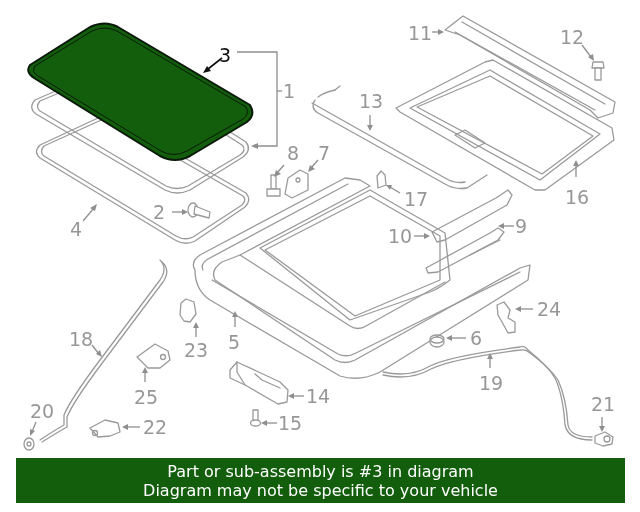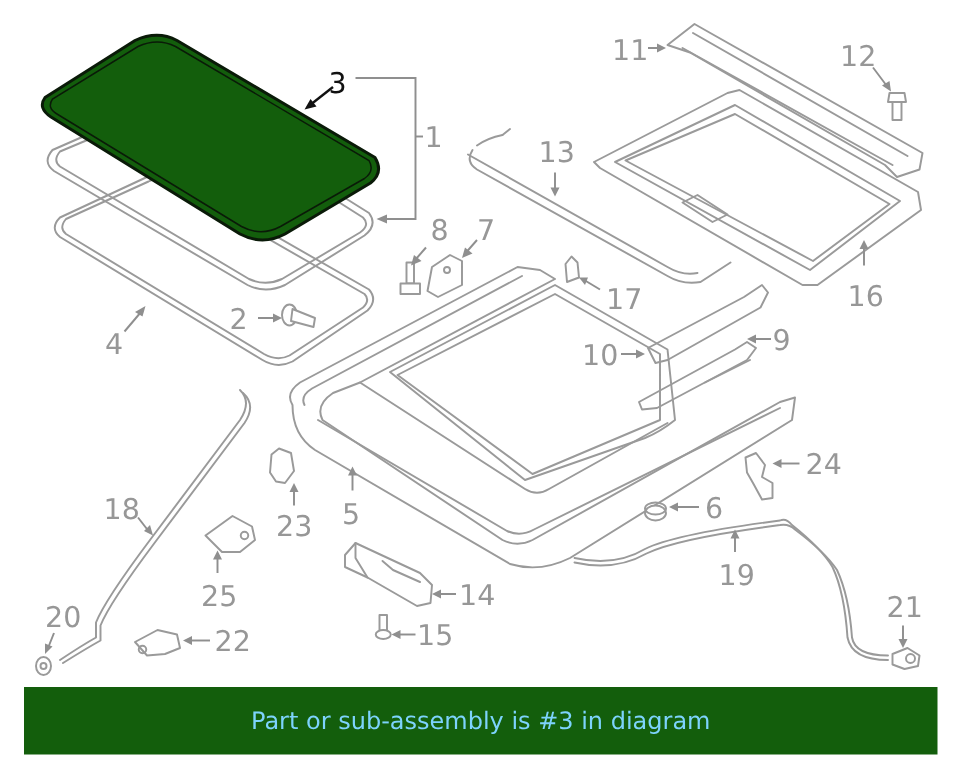--- a/index.html
+++ b/index.html
@@ -8,21 +8,21 @@
   .part{fill:none;stroke:#9a9a9a;stroke-width:1.3;stroke-linejoin:round;stroke-linecap:round;}
   .part-fill{fill:#fff;stroke:#9a9a9a;stroke-width:1.3;stroke-linejoin:round;}
   .lead{fill:none;stroke:#8f8f8f;stroke-width:1.3;}
   .arrow{fill:#8f8f8f;stroke:none;}
   .callout{font-family:"DejaVu Sans",sans-serif;font-size:19px;fill:#979797;}
   .callout.hl{fill:#111;}
   .glass{fill:#135e0c;stroke:#0a1a08;stroke-width:2;stroke-linejoin:round;}
   .glass-inner{fill:none;stroke:#0a1a08;stroke-width:1;}
   #banner{position:absolute;left:16px;top:458px;width:609px;height:45px;background:#135e0c;
           display:flex;flex-direction:column;align-items:center;justify-content:center;}
-  #banner span{font-family:"DejaVu Sans",sans-serif;font-size:16px;line-height:19px;color:#7dd3fc;}
+  #banner span{font-family:"DejaVu Sans",sans-serif;font-size:16px;line-height:19px;color:#ffffff;}
 </style>
 </head>
 <body>
 
 <svg id="diagram" viewBox="0 0 640 456" xmlns="http://www.w3.org/2000/svg">
 
   <g>
     <path class="part" d="M40,145 Q33,152 40,158 L175,240 Q185,246 195,241 L245,207 Q252,200 246,193 L115,118 Q106,113 98,118 Z"></path>
     <path class="part" d="M44,146 Q39,152 44,156 L176,236 Q185,241 193,237 L242,205 Q247,200 243,196 L114,122 Q106,117 99,121 Z"></path>
   </g>
@@ -228,13 +228,14 @@
     <path class="part-fill" d="M90,428 L105,420 L118,423 L120,432 L110,436 L98,437 Z"></path>
     <circle class="part" cx="95" cy="433" r="2.5"></circle>
   </g>
   <line class="lead" x1="140" y1="427" x2="126" y2="427"></line>
   <polygon class="arrow" points="122,427 128,424 128,430"></polygon>
   <text class="callout" x="143" y="434">22</text>
 </svg>
 
 <div id="banner">
   <span>Part or sub-assembly is #3 in diagram</span>
+  <span>Diagram may not be specific to your vehicle</span>
 </div>
 
 </body></html>

